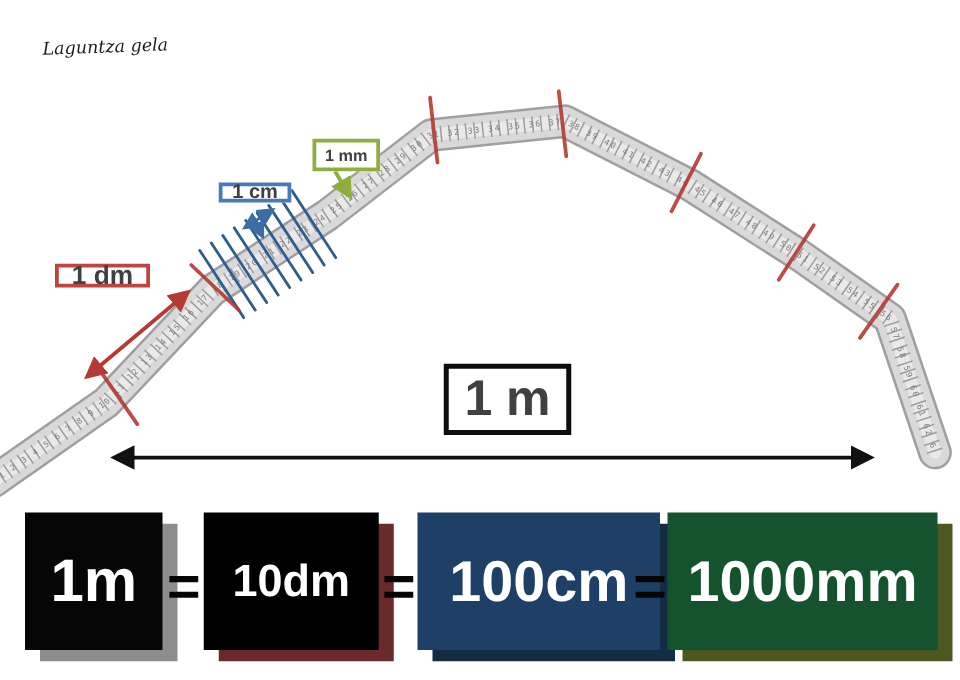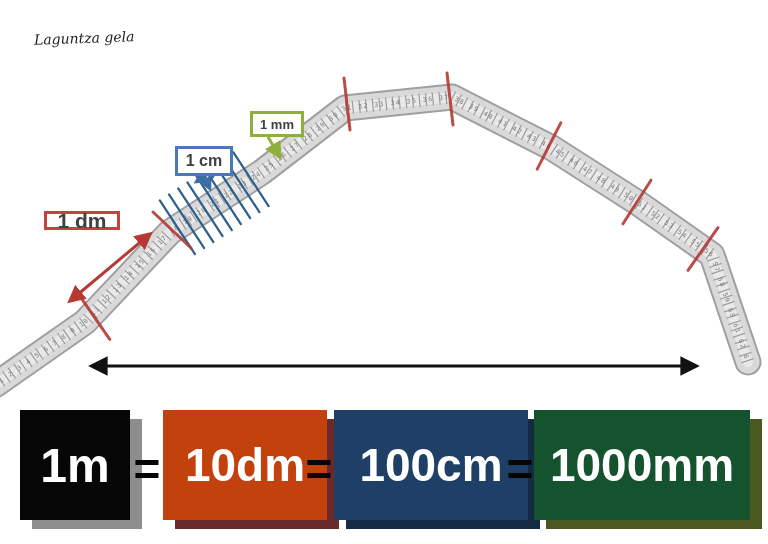--- a/index.html
+++ b/index.html
@@ -17,32 +17,32 @@
     font-size:56px;font-weight:bold;letter-spacing:5px;color:#b8b8b8;
     -webkit-text-stroke:2px #828282;
     text-shadow:3px 3px 0 #dedede;
   }
   svg.scene{position:absolute;left:0;top:0;}
   .label-box{
     position:absolute;background:#ffffff;display:flex;align-items:center;justify-content:center;
     font-weight:bold;color:#404040;box-sizing:border-box;
   }
   .label-mm{left:250px;top:111px;width:54px;height:26px;border:3px solid #8fae3e;font-size:13px;}
-  .label-cm{left:175px;top:146px;width:58px;height:30px;border:3px solid #4a7ab5;font-size:16px;}
+  .label-cm{left:175px;top:146px;width:58px;height:16px;border:3px solid #4a7ab5;font-size:16px;}
   .label-dm{left:44px;top:211px;width:76px;height:19px;border:3px solid #c0453e;font-size:21px;}
   .label-m{
     left:355px;top:291px;width:102px;height:57px;border:4px solid #0e0e0e;font-size:40px;
   }
   .equiv-row{position:absolute;left:0;top:408px;width:768px;height:140px;}
   .cube{
     position:absolute;top:2px;height:110px;display:flex;align-items:center;justify-content:center;
     color:#ffffff;font-weight:bold;
   }
   .cube-m{left:20px;width:110px;background:#060606;box-shadow:12px 9px 0 #8d8d8d;font-size:48px;}
-  .cube-dm{left:163px;width:164px;background:#c2410c;box-shadow:12px 9px 0 #6b2a2a;font-size:46px;}
+  .cube-dm{left:163px;width:140px;background:#000000;box-shadow:12px 9px 0 #6b2a2a;font-size:36px;}
   .cube-cm{left:334px;width:194px;background:#1f4066;box-shadow:12px 9px 0 #142b44;font-size:46px;}
   .cube-mm{left:534px;width:216px;background:#14532d;box-shadow:12px 9px 0 #4b5820;font-size:46px;}
   .eq{
     position:absolute;top:34px;width:30px;text-align:center;
     font-size:46px;font-weight:800;color:#050505;
   }
   .eq-1{left:132px;}
   .eq-2{left:304px;}
   .eq-3{left:505px;}
 </style>
@@ -113,20 +113,23 @@
 
   <div class="label-box label-mm">
     <span>1 mm</span>
   </div>
   <div class="label-box label-cm">
     <span>1 cm</span>
   </div>
   <div class="label-box label-dm">
     <span>1 dm</span>
   </div>
+  <div class="label-box label-m">
+    <span>1 m</span>
+  </div>
 
   <div class="equiv-row">
     <div class="cube cube-m">
       <span>1m</span>
     </div>
     <div class="eq eq-1">=</div>
     <div class="cube cube-dm">
       <span>10dm</span>
     </div>
     <div class="eq eq-2">=</div>

